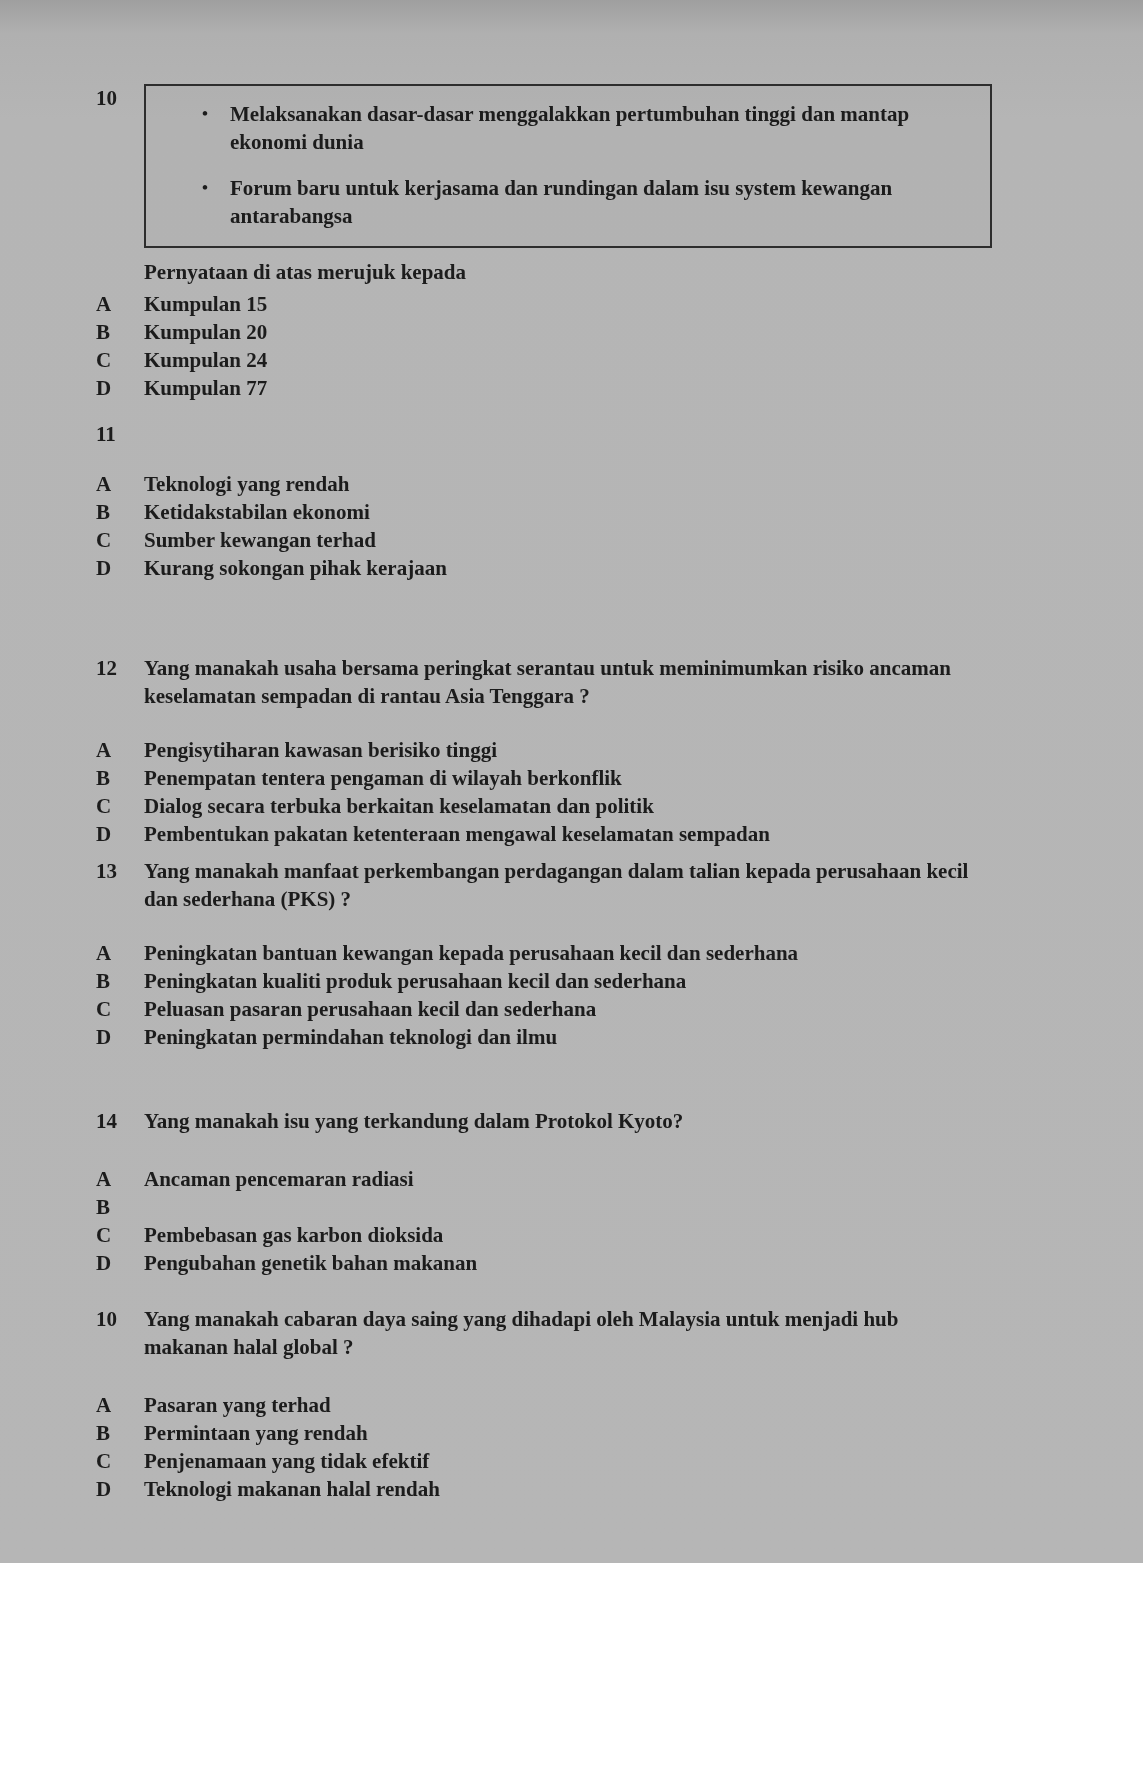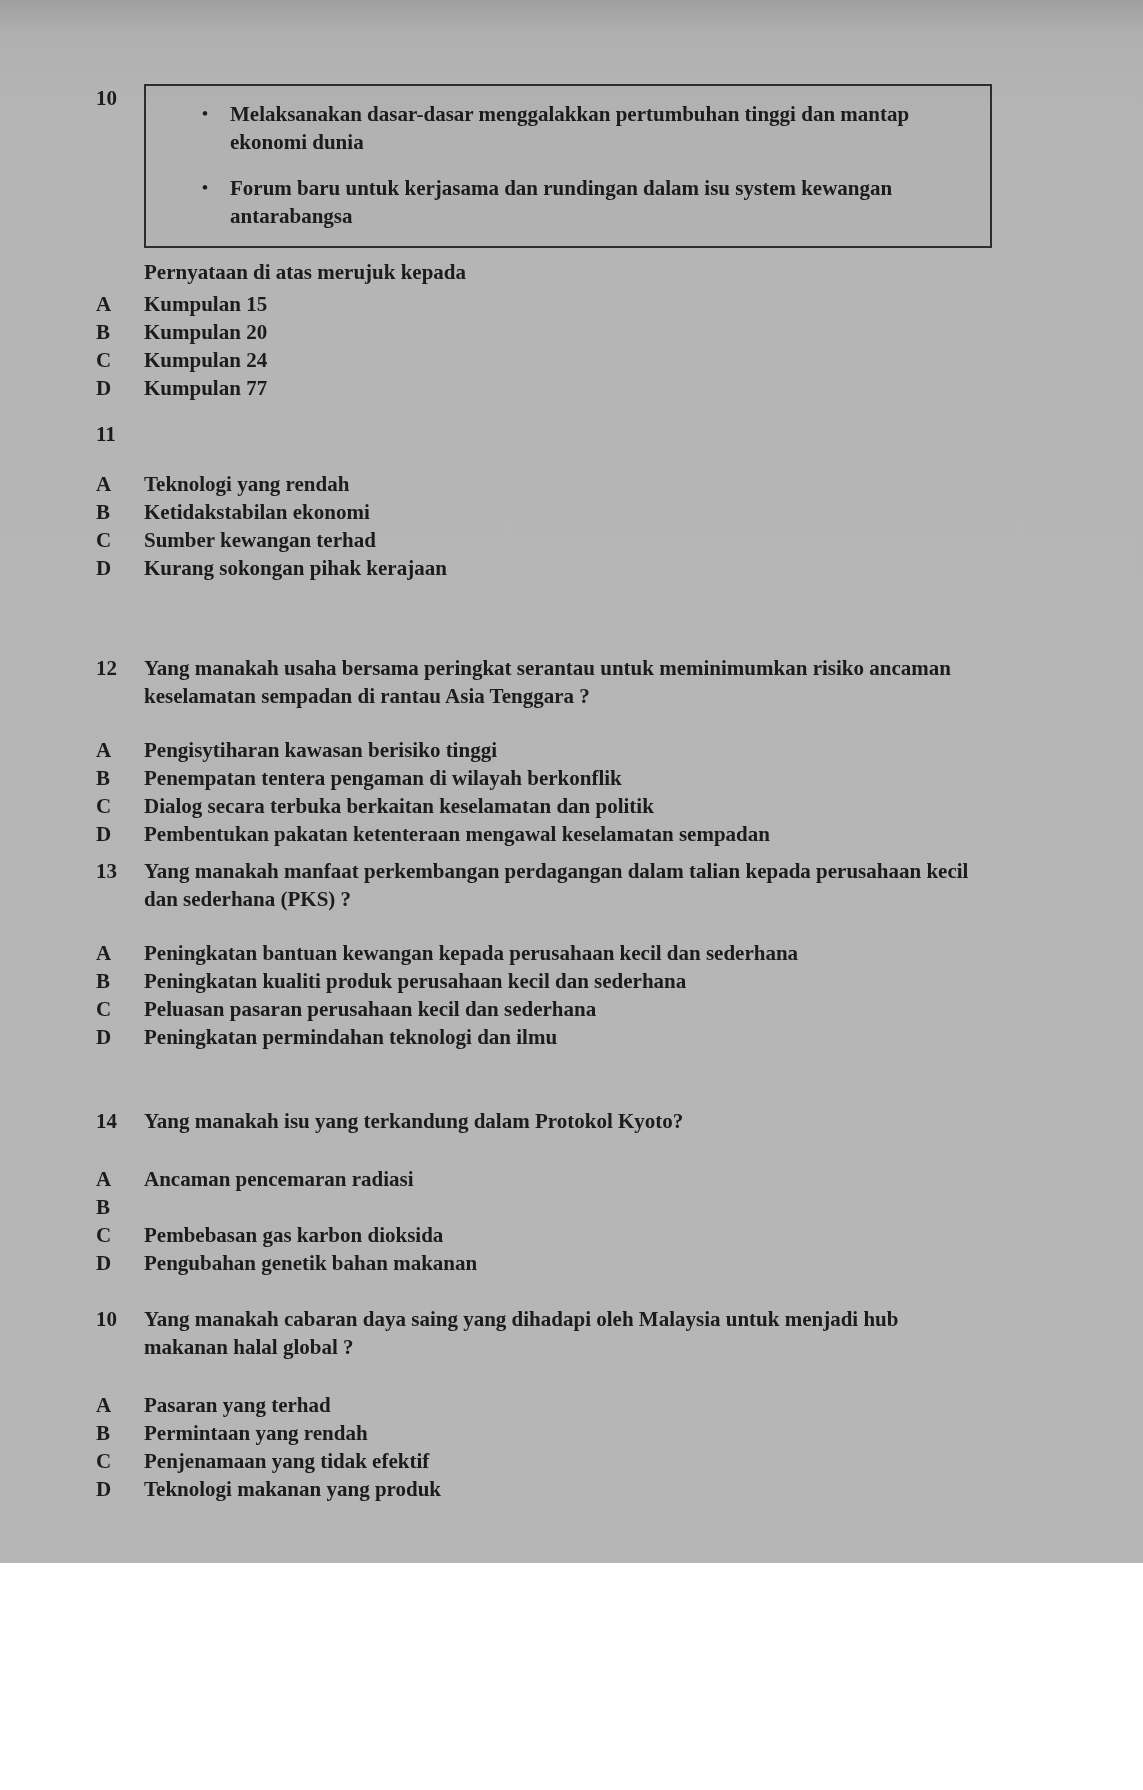--- a/index.html
+++ b/index.html
@@ -209,19 +209,19 @@
         <div class="option">
           <span class="opt-letter">B</span>
           <span class="opt-text">Permintaan yang rendah</span>
         </div>
         <div class="option">
           <span class="opt-letter">C</span>
           <span class="opt-text">Penjenamaan yang tidak efektif</span>
         </div>
         <div class="option">
           <span class="opt-letter">D</span>
-          <span class="opt-text">Teknologi makanan yang produk</span>
+          <span class="opt-text">Teknologi makanan halal rendah</span>
         </div>
       </div>
     </div>
 
   </div>
 </div>
 
 </body></html>

